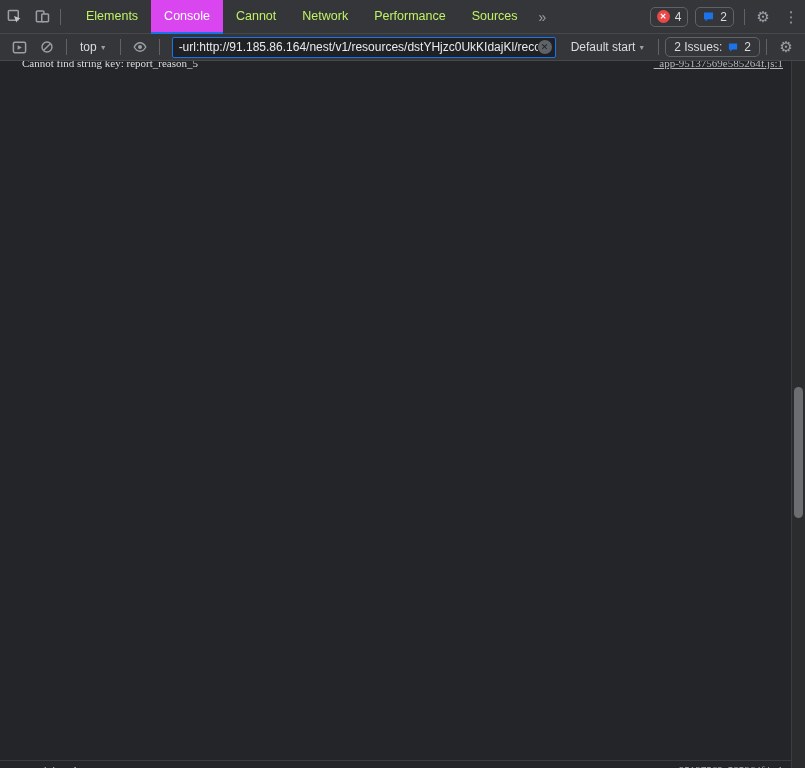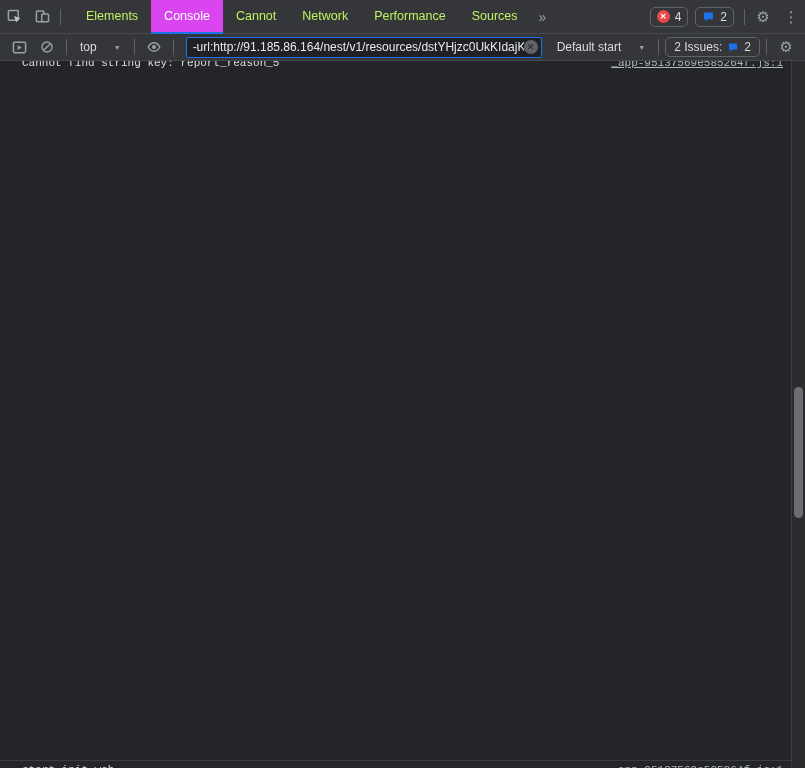--- a/index.html
+++ b/index.html
@@ -23,37 +23,37 @@
             font-size:8px; line-height:13px; text-align:center; font-weight:bold; }
   .bubble { width:13px; height:12px; display:inline-block; }
   .glyph { font-size:15px; }
   .spacer { flex:1; }
 
   
   .ctoolbar { height:27px; flex:0 0 27px; background:#35363a; display:flex; align-items:center;
               padding:0 6px; border-bottom:1px solid #47484c; gap:2px; }
   .tool-ic { width:26px; height:22px; display:flex; align-items:center; justify-content:center;
              color:#9aa0a6; cursor:pointer; flex:0 0 auto; }
-  .dropdown { display:flex; align-items:center; gap:17px; color:#dadce0; font-size:12px;
+  .dropdown { display:flex; align-items:center; gap:3px; color:#dadce0; font-size:12px;
               padding:0 7px; cursor:pointer; white-space:nowrap; }
   .dd-arrow { color:#9aa0a6; font-size:7px; }
   .filter-wrap { flex:1; display:flex; align-items:center; border:1px solid #1a73e8; border-radius:2px;
                  background:#202124; height:21px; margin:0 6px; padding:0 3px 0 6px; min-width:0; }
   .filter { flex:1; min-width:0; background:transparent; border:none; outline:none; color:#e8eaed;
             font-size:12px; font-family:"Liberation Sans", sans-serif; }
   .clear-btn { width:14px; height:14px; border-radius:50%; background:#5f6368; color:#202124;
                font-size:9px; line-height:14px; text-align:center; cursor:pointer; flex:0 0 14px; }
   .issues-btn { display:flex; align-items:center; gap:5px; border:1px solid #5f6368; border-radius:5px;
                 padding:2px 8px; color:#dadce0; font-size:12px; cursor:pointer; white-space:nowrap;text-align:center; }
 
   
   .log { position:relative; height:707px; flex:0 0 707px; overflow:hidden; background:#242528; }
   .log-inner { margin-top:-8px; }
   .row { position:relative; display:flex; align-items:flex-start; border-top:1px solid #3b3c40;
-         padding:1px 22px 1px 22px; font-family:Liberation Mono, monospace;
+         padding:1px 22px 1px 22px; font-family:Liberation Serif, serif;
          font-size:11px; line-height:16px; color:#dcdee0;gap:44px; }
   .msg { flex:1; white-space:pre-wrap; word-break:break-word; min-width:0; }
   .src, .src-inline { color:#b3b7bc; text-decoration:underline; white-space:nowrap; cursor:pointer; }
   .src { margin-left:4px; flex:0 0 auto; }
 
   
   .scrollbar { position:absolute; top:0; right:0; width:14px; height:707px; background:#2b2c2e;
                border-left:1px solid #3b3c40; }
   .scroll-thumb { position:absolute; left:2px; width:9px; top:326px; height:131px;
                   background:#6b6d70; border-radius:5px; cursor:pointer; }

